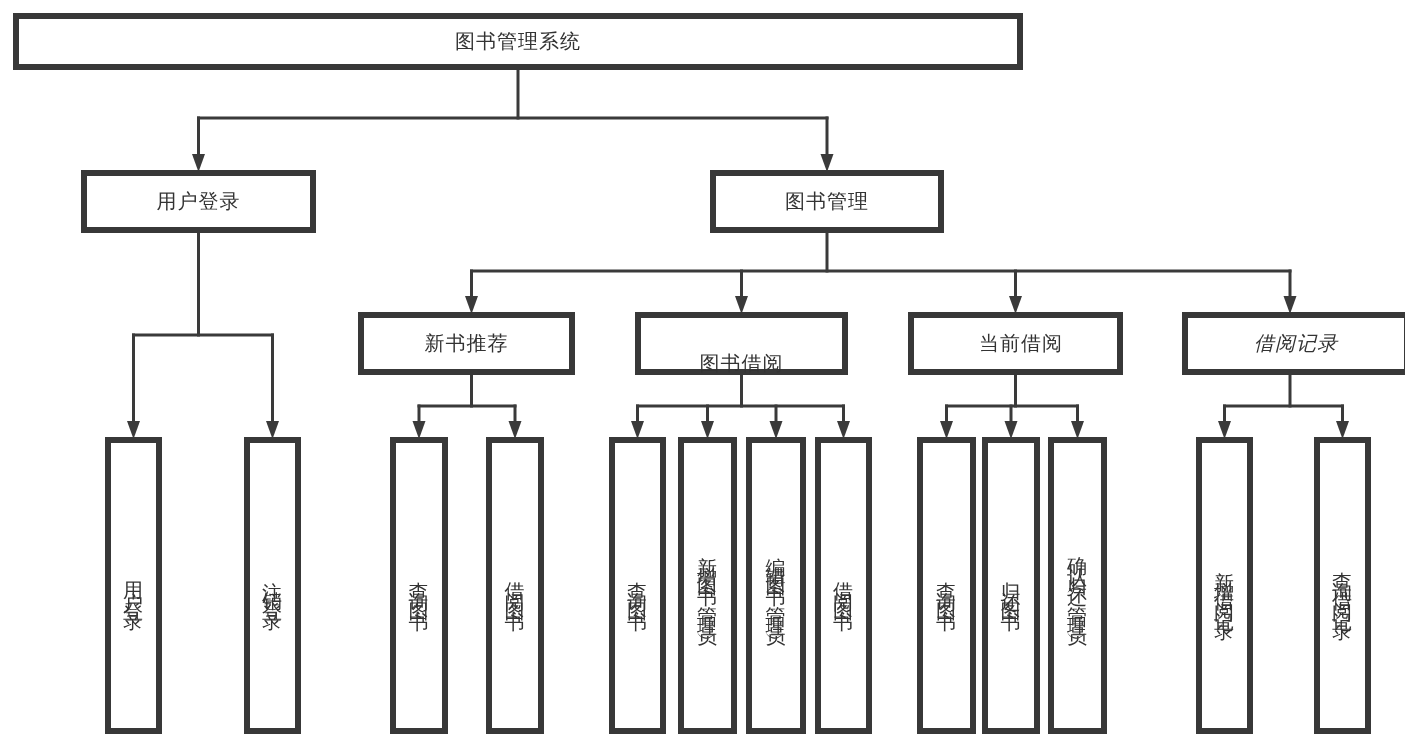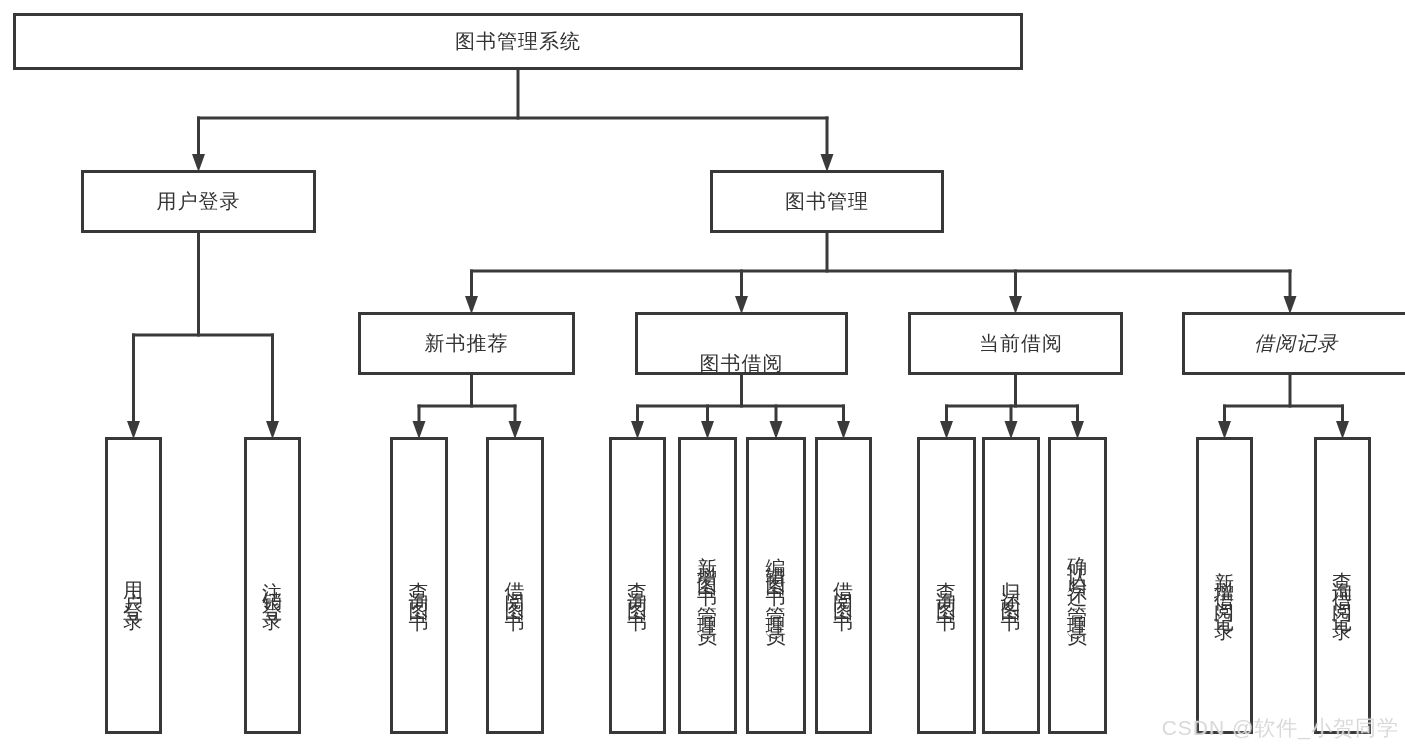--- a/index.html
+++ b/index.html
@@ -12,21 +12,21 @@
     overflow: hidden;
   }
   #edges {
     position: absolute;
     left: 0; top: 0;
     width: 1405px; height: 747px;
   }
   .node {
     position: absolute;
     box-sizing: border-box;
-    border: 3px solid #7f1d1d;
+    border: 6px solid #7f1d1d;
     background: #ffffff;
     display: flex;
     align-items: center;
     justify-content: center;
     color: #333333;
   }
   .node .label {
     font-size: 20px;
     color: #333333;
     white-space: nowrap;
@@ -165,14 +165,13 @@
       <div class="node vertical" style="left: 1048px; top: 437px; width: 59px; height: 297px; border-color: rgb(56, 56, 56); background: rgb(255, 255, 255);">
         <span class="label" style="color: rgb(51, 51, 51);">确认归还（管理员）</span>
       </div>
       <div class="node vertical" style="left: 1196px; top: 437px; width: 57px; height: 297px; border-color: rgb(56, 56, 56); background: rgb(255, 255, 255);">
         <span class="label" style="color: rgb(51, 51, 51);">新增借阅记录</span>
       </div>
       <div class="node vertical" style="left: 1314px; top: 437px; width: 57px; height: 297px; border-color: rgb(56, 56, 56); background: rgb(255, 255, 255);">
         <span class="label" style="color: rgb(51, 51, 51);">查询借阅记录</span>
       </div>
     </div>
-  <div id="watermark">CSDN @软件_小贺同学</div>
 </div>
 
 </body></html>

